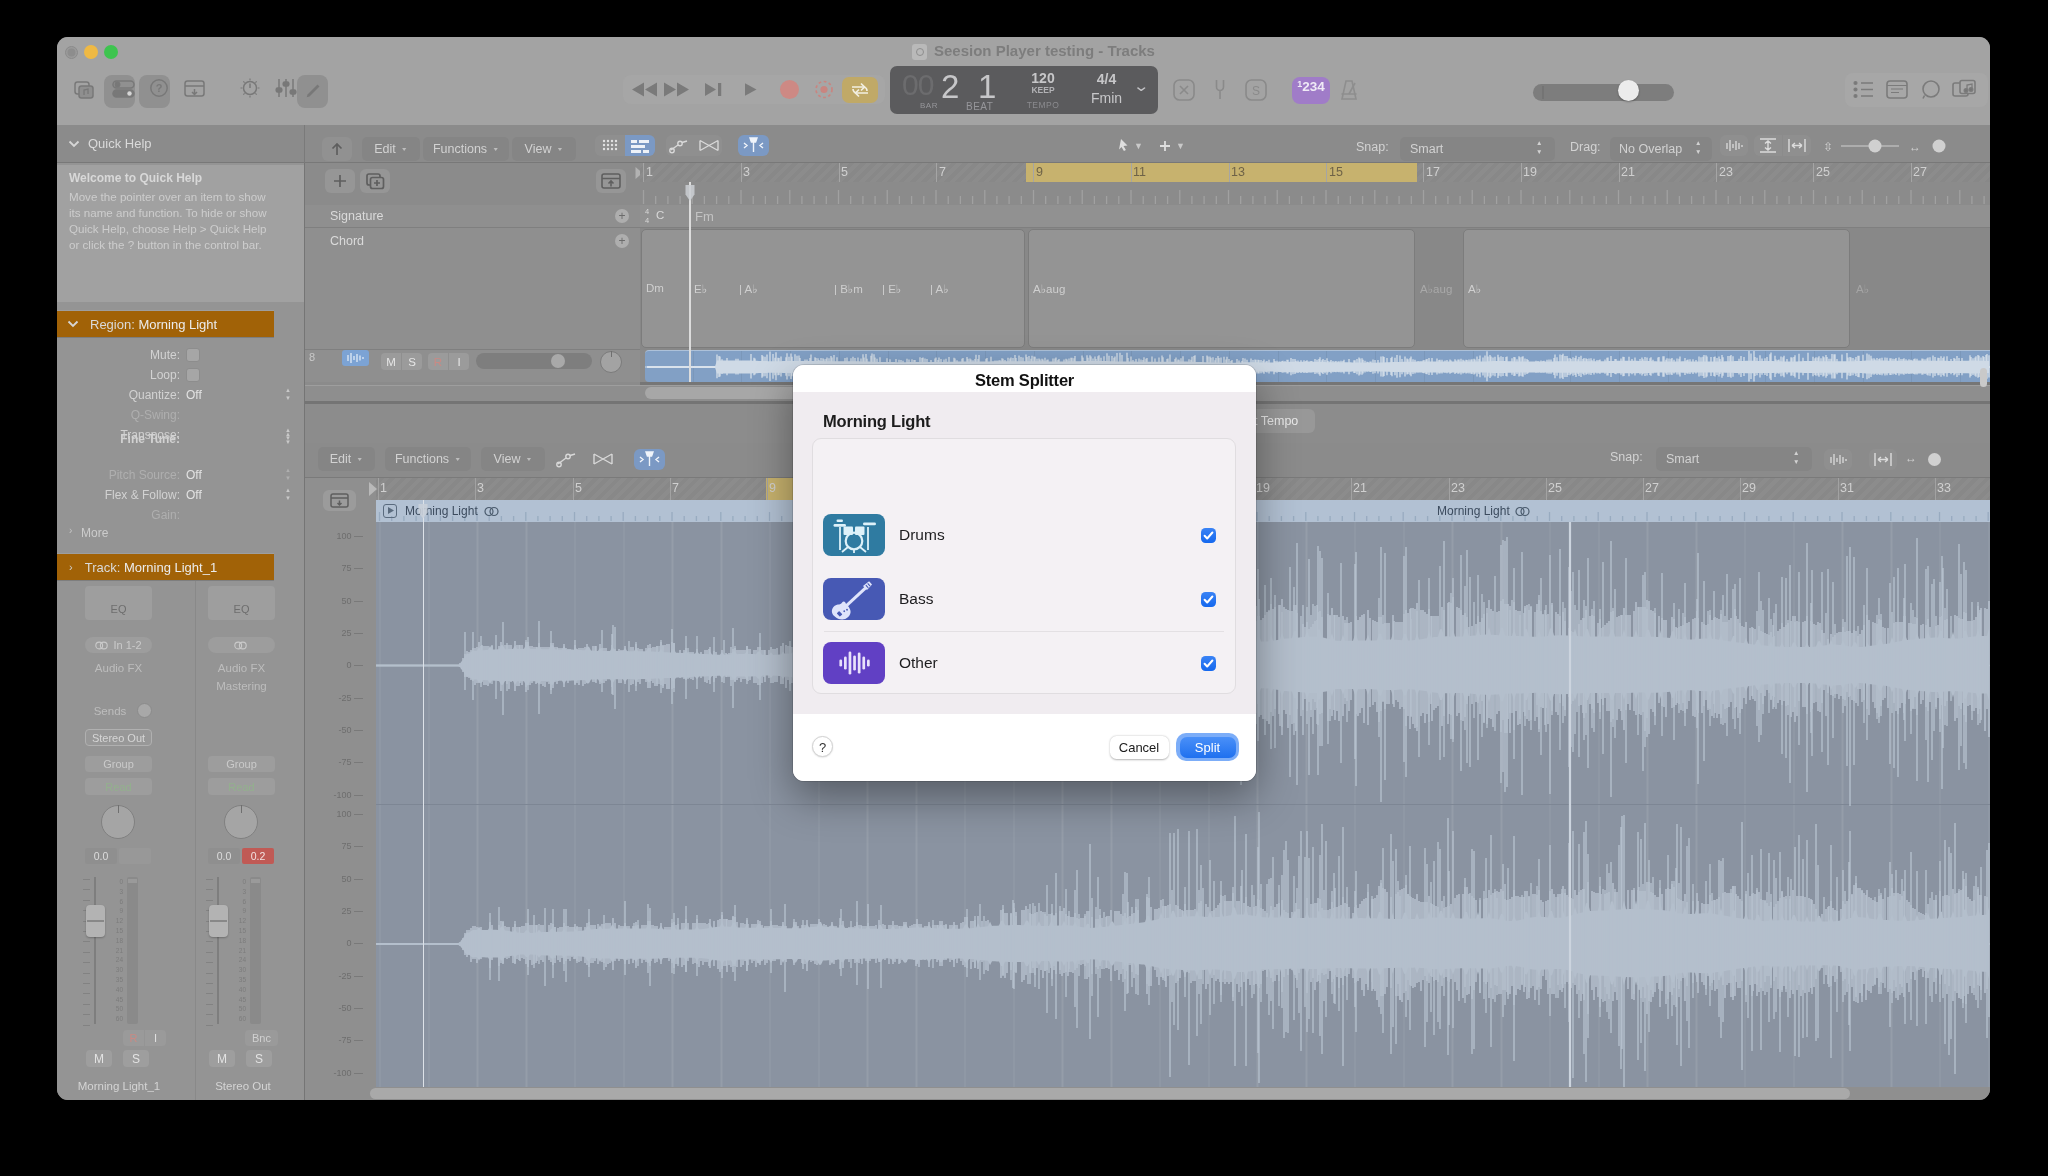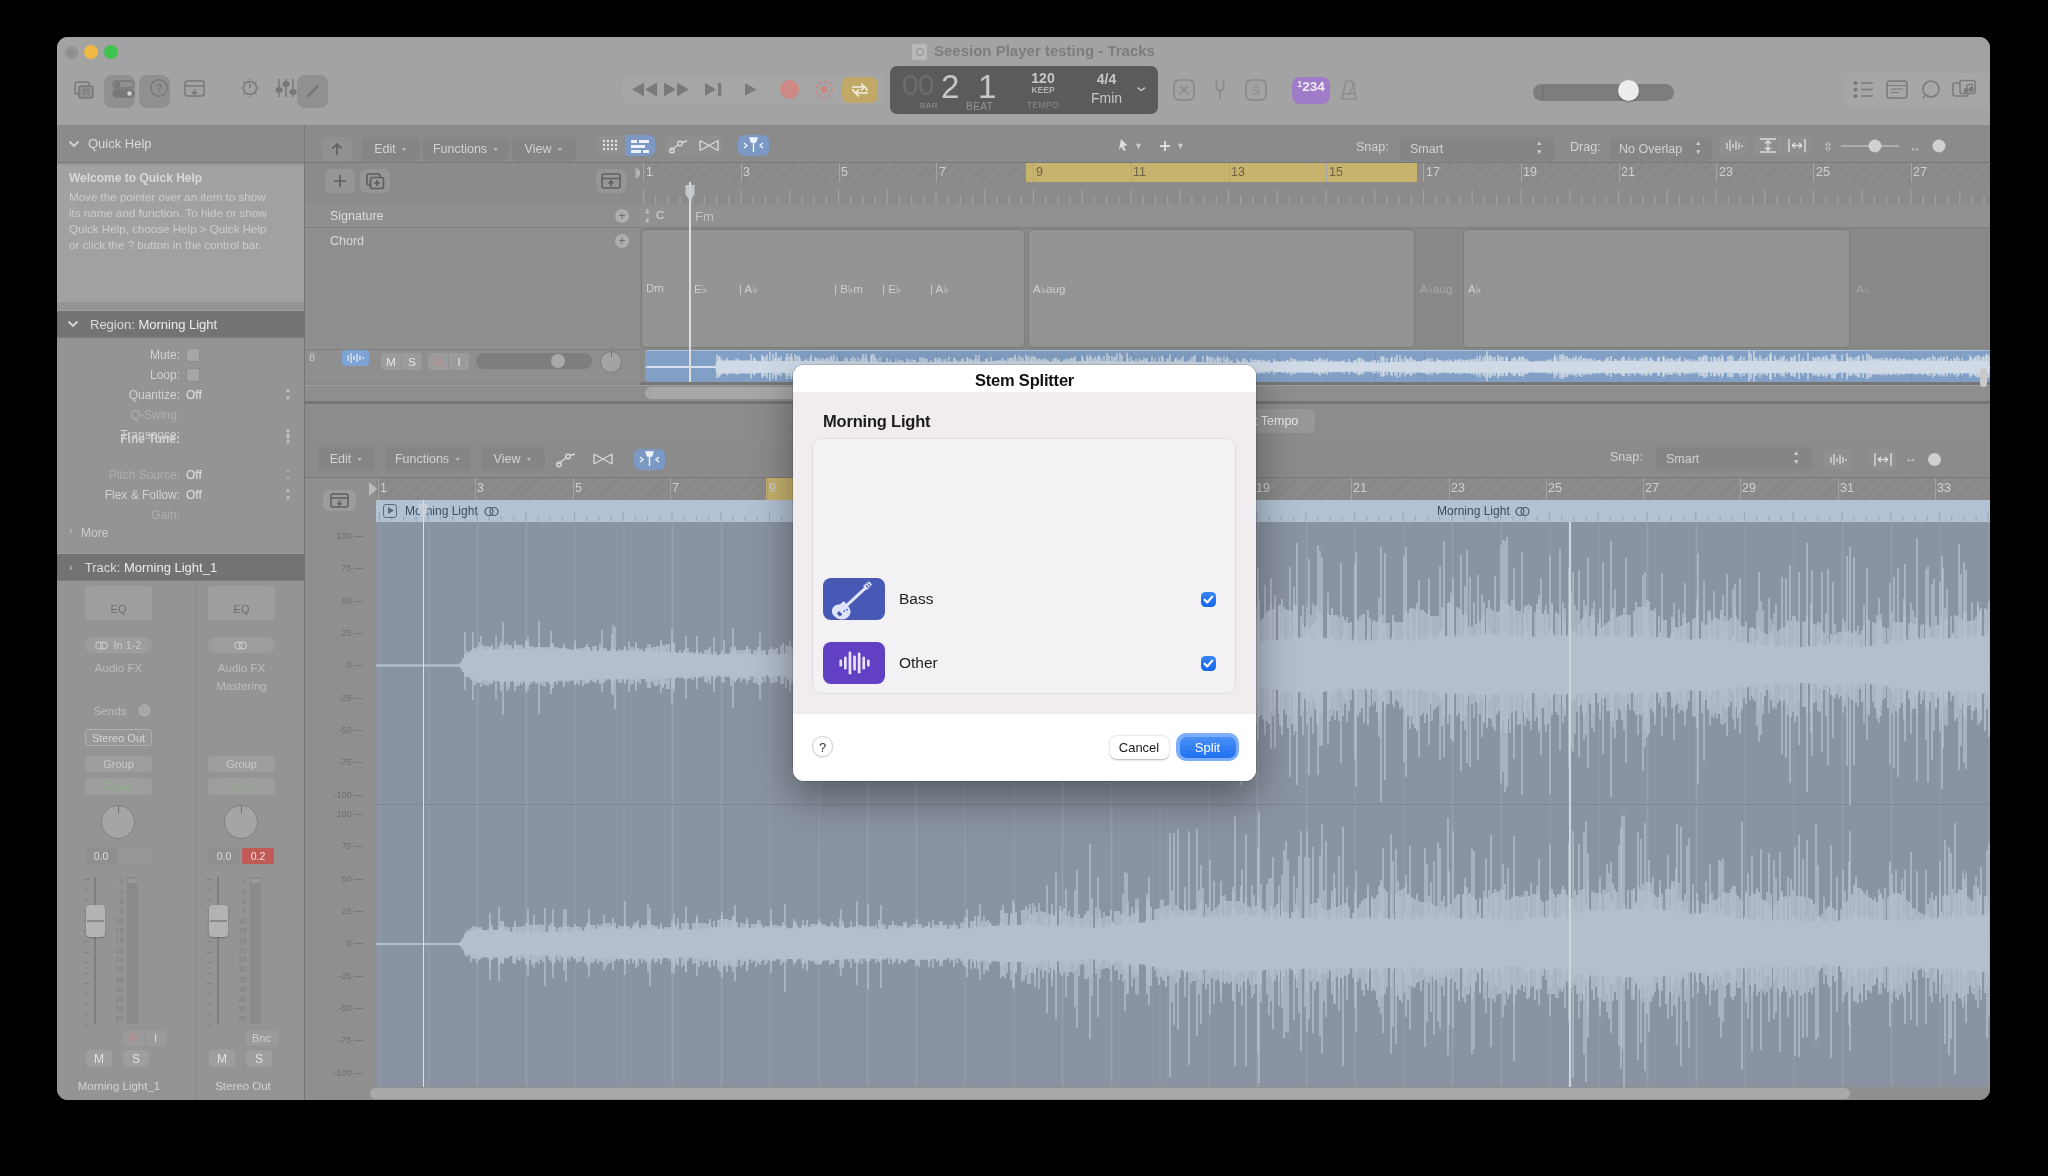--- a/index.html
+++ b/index.html
@@ -8,21 +8,21 @@
  background:#8b8b8b;overflow:hidden;}
 .tb{position:absolute;left:0;top:0;width:1933px;height:88px;background:#a3a3a3;}
 .row2{position:absolute;left:0;top:88px;width:1933px;height:38px;background:#8b8b8b;
  border-bottom:1px solid #787878;} 
 .btn{position:absolute;background:#909090;border-radius:6px;}
 .bluebtn{background:#7b99c4;}
 .menu{position:absolute;height:24px;background:#858585;border-radius:5px;color:#d2d2d2;
  font-size:12.5px;display:flex;align-items:center;justify-content:center;gap:5px;}
 .chev{font-size:7px;color:#bdbdbd;transform:scaleY(.75);}
 .sidebar{position:absolute;left:0;top:126px;width:248px;height:937px;background:#949494;}
-.shead{position:absolute;left:0;width:248px;background:#737373;color:#dadada;font-size:13px;
+.shead{position:absolute;left:0;width:217px;background:#a16207;color:#dadada;font-size:13px;
  display:flex;align-items:center;border-top:1px solid #9e9e9e;border-bottom:1px solid #7e7e7e;}
 .prow{position:absolute;width:248px;height:20px;font-size:12px;color:#d2d2d2;}
 .plabel{position:absolute;right:125px;top:3px;white-space:nowrap;}
 .pval{position:absolute;left:129px;top:3px;}
 .stepper{position:absolute;left:228px;top:1px;color:#c9c9c9;font-size:6px;line-height:8px;letter-spacing:0;}
 .dim{color:#afafaf;}
 .pill{position:absolute;border-radius:4px;background:#9d9d9d;color:#cacaca;font-size:11px;
  display:flex;align-items:center;justify-content:center;}
 .gutter{position:absolute;left:248px;top:126px;width:335px;height:219px;background:#8b8b8b;}
 .ruler{position:absolute;left:583px;top:126px;width:1350px;height:42px;background:#8b8b8b;}
@@ -688,20 +688,46 @@
     <svg class="abs" style="left:358px;top:465px;" width="16" height="20" viewBox="0 0 16 20">
       <path d="M3.5 2h9v8.5l-4.5 6-4.5-6z" fill="#c9d0d9" opacity="0.88"></path>
     </svg>
     <div class="abs" style="left:248px;top:1050px;width:1685px;height:13px;background:#8f8f8f;"></div>
     <div class="abs" style="left:313px;top:1051px;width:1480px;height:11px;background:#a9a9a9;border-radius:5.5px;"></div>
   </div>
 <div class="dialog">
     <div class="dtitle">Stem Splitter</div>
     <div class="abs" style="left:30px;top:47px;font-size:16.5px;font-weight:bold;color:#1c1c1c;letter-spacing:-0.2px;">Morning Light</div>
     <div class="list">
+      <div class="lrow" style="top:64px;">
+        <div class="licon" style="background:#2f7ba1;">
+          <svg width="62" height="42" viewBox="0 0 62 42">
+<g fill="none" stroke="#ddf1f9" stroke-width="2.2">
+<circle cx="31" cy="27" r="8.3"></circle>
+</g>
+<g fill="none" stroke="#ddf1f9" stroke-width="1.8">
+<path d="M17 13v23M45 13v23M25 33l-6 5M37 33l6 5M31 36v3"></path>
+</g>
+<g fill="#ddf1f9">
+<rect x="20.5" y="12.5" width="9.5" height="8.5" rx="1"></rect>
+<rect x="32" y="12.5" width="9.5" height="8.5" rx="1"></rect>
+<rect x="10.5" y="10" width="12.5" height="2.8" rx="1.4"></rect>
+<rect x="13.5" y="5.5" width="6.5" height="2.4" rx="1.2"></rect>
+<rect x="40" y="8.5" width="13" height="2.8" rx="1.4"></rect>
+</g>
+          </svg>
+        </div>
+        <div class="llabel">Drums</div>
+        <div class="cb">
+          <svg width="15" height="15" viewBox="0 0 15 15">
+            <path d="M3.6 7.8l2.6 2.7 5.2-6" fill="none" stroke="#fff" stroke-width="2" stroke-linecap="round" stroke-linejoin="round"></path>
+          </svg>
+        </div>
+        <div class="lsep" style="top:128px;"></div>
+      </div>
       <div class="lrow" style="top:192px;">
         <div class="licon" style="background:#6140c4;">
           <svg width="62" height="42" viewBox="0 0 62 42">
 <g fill="#e9e2fb">
 <rect x="16.4" y="17.5" width="2.7" height="7" rx="1.35"></rect>
 <rect x="21.0" y="14.5" width="2.7" height="13" rx="1.35"></rect>
 <rect x="25.6" y="9.5" width="2.7" height="23" rx="1.35"></rect>
 <rect x="30.2" y="13.5" width="2.7" height="15" rx="1.35"></rect>
 <rect x="34.8" y="10.5" width="2.7" height="21" rx="1.35"></rect>
 <rect x="39.4" y="14.5" width="2.7" height="13" rx="1.35"></rect>

